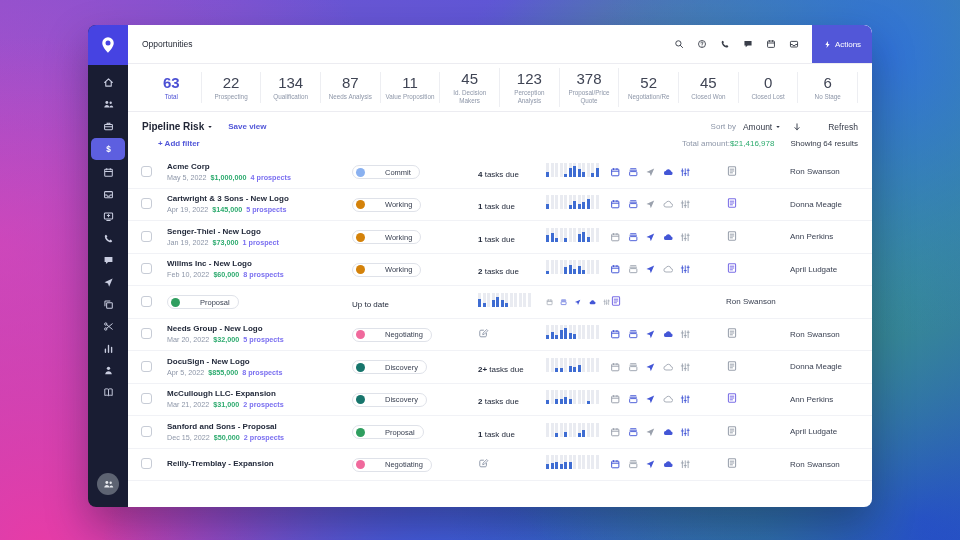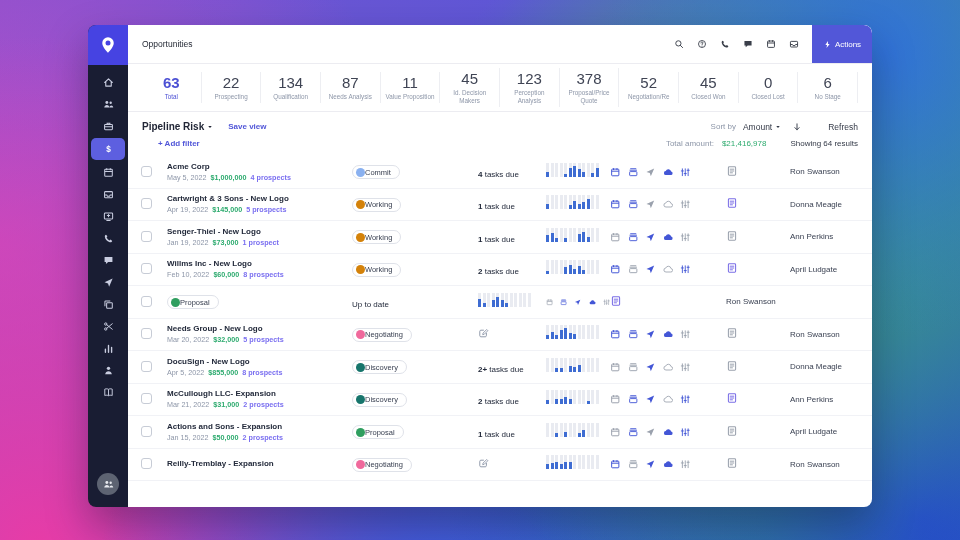--- a/index.html
+++ b/index.html
@@ -77,36 +77,36 @@
   .tb-line2{display:flex;align-items:center;margin-top:7px}
   .search-box{width:196px;height:19px;border:1px solid #d6dae2;border-radius:4px;
     display:flex;align-items:center;padding:0 6px;gap:4px;background:#fff}
   .search-box .i{width:9px;height:9px;color:#7b828e}
   .search-box input{border:0;outline:0;flex:1;font-size:7.8px;color:#333;
     min-width:0;background:transparent;font-family:inherit}
   .search-box input::placeholder{color:#99a2b0}
   .add-filter{font-size:8px;font-weight:700;color:#5257d8;margin-left:16px;cursor:pointer}
   .amount-group{margin-left:auto;display:flex;align-items:center;font-size:8px}
   .ta-label{color:#8d96a8}
-  .ta-value{color:#2eab6f;margin-left:8px}
-  .results{color:#343a48;margin-left:24px}
+  .ta-value{color:#2eab6f;margin-left:0}
+  .results{color:#343a48;margin-left:16px}
 
   .grid{display:grid;grid-template-columns:26px 185px 126px 68px 64px 116px 64px 1fr;
     padding-left:13px;align-items:center}
   .thead{height:25px;border-bottom:1px solid #ececf1;color:#8d96a8;font-size:7.5px;flex:0 0 auto}
   .tbody{flex:1;overflow:hidden}
   .trow{height:31.5px;border-bottom:1px solid #f1f2f6}
   .checkbox{width:11px;height:11px;border:1px solid #c7ccd6;border-radius:3px;
     display:inline-block;background:#fff;cursor:pointer;box-sizing:border-box}
   .co-name{font-size:8px;font-weight:700;color:#232a3b;line-height:1.2;cursor:pointer}
   .co-meta{font-size:7.2px;margin-top:1px;display:flex;gap:4px}
   .m-date{color:#8d96a8}
   .m-amt{color:#2eab6f;font-weight:600}
   .m-pros{color:#7a6ff0;font-weight:600;cursor:pointer}
-  .pill{display:inline-flex;align-items:center;gap:0;border:1px solid #dfe2e9;
+  .pill{display:inline-flex;align-items:center;gap:20px;border:1px solid #dfe2e9;
     border-radius:9px;padding:1.5px 8px 1.5px 3px;font-size:7.5px;color:#3a4152;
     background:#fff;cursor:pointer}
   .dot{width:9px;height:9px;border-radius:50%;display:inline-block}
   .plan-text{font-size:8px;color:#232a3b}
   .plan-text b{font-weight:700}
   .plan-icon{width:11px;height:11px;color:#8d96a8}
   .hist{display:inline-flex;align-items:flex-end;gap:1.5px;height:14px}
   .bar{width:3px;height:100%;background:#e9ebf1;position:relative;display:inline-block}
   .fill{position:absolute;bottom:0;left:0;width:100%;background:#3e6cd2}
   .c-status{display:flex;gap:7px;align-items:center}
@@ -1107,23 +1107,23 @@
           </div>
           <div><span class="i note on"><svg viewBox="0 0 16 16">
                 <rect x="3.2" y="2.4" width="9.6" height="11.2" rx="1.2" fill="none" stroke="currentColor" stroke-width="1.4"></rect>
                 <path d="M5.6 5.6h4.8M5.6 8h4.8M5.6 10.4h3" stroke="currentColor" stroke-width="1.3" fill="none" stroke-linecap="round"></path>
               </svg></span></div>
           <div class="c-owner">Ann Perkins</div>
         </div>
         <div class="grid trow">
           <div><span class="checkbox"></span></div>
           <div>
-            <div class="co-name">Actions and Sons - Expansion</div>
+            <div class="co-name">Sanford and Sons - Proposal</div>
             <div class="co-meta">
-              <span class="m-date">Jan 15, 2022</span>
+              <span class="m-date">Dec 15, 2022</span>
               <span class="m-amt">$50,000</span>
               <span class="m-pros">2 prospects</span>
             </div>
           </div>
           <div><span class="pill">
               <span class="dot" style="background:#2f9e5f"></span>
               <span>Proposal</span>
             </span></div>
           <div><span class="plan-text"><b>1</b> task due</span></div>
           <div><span class="hist">

